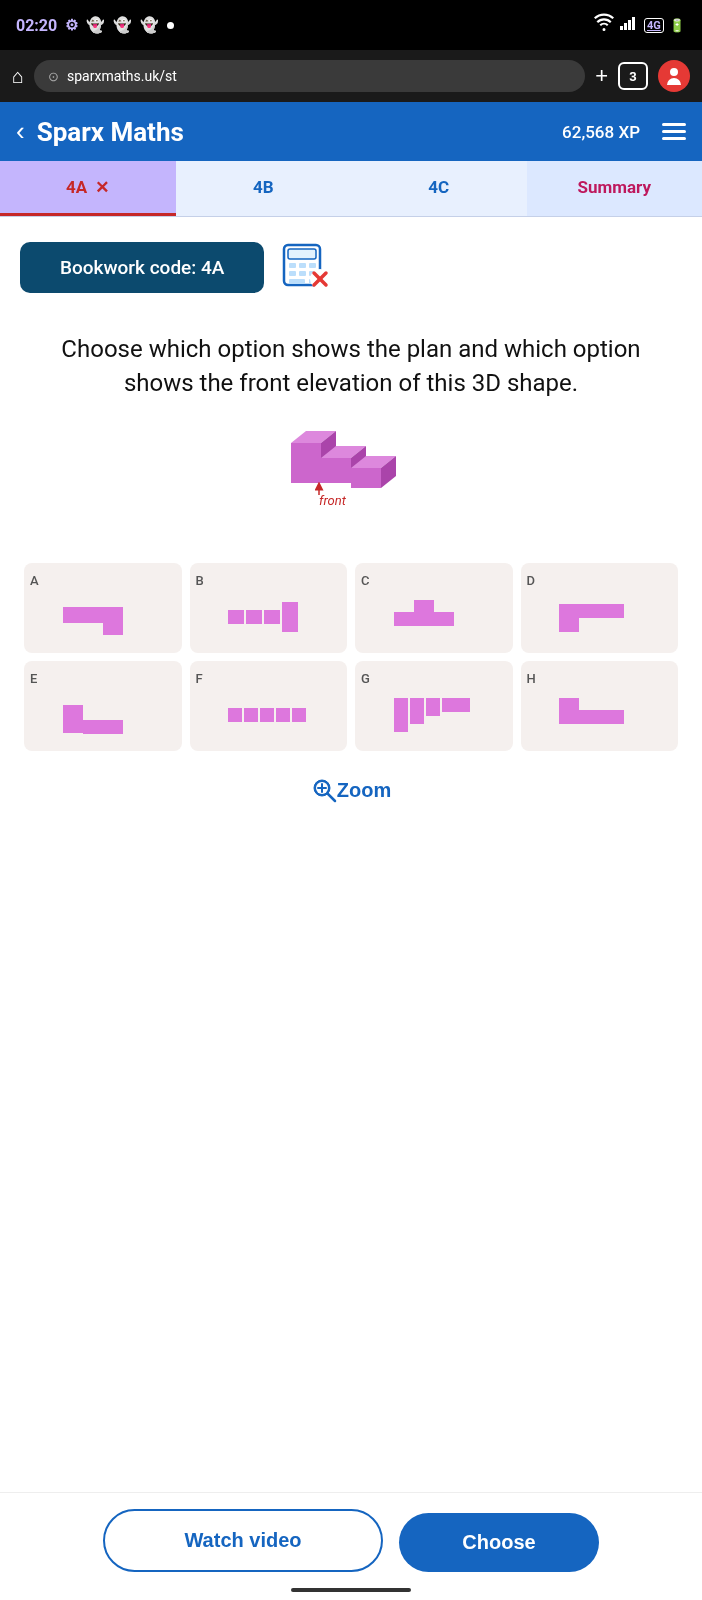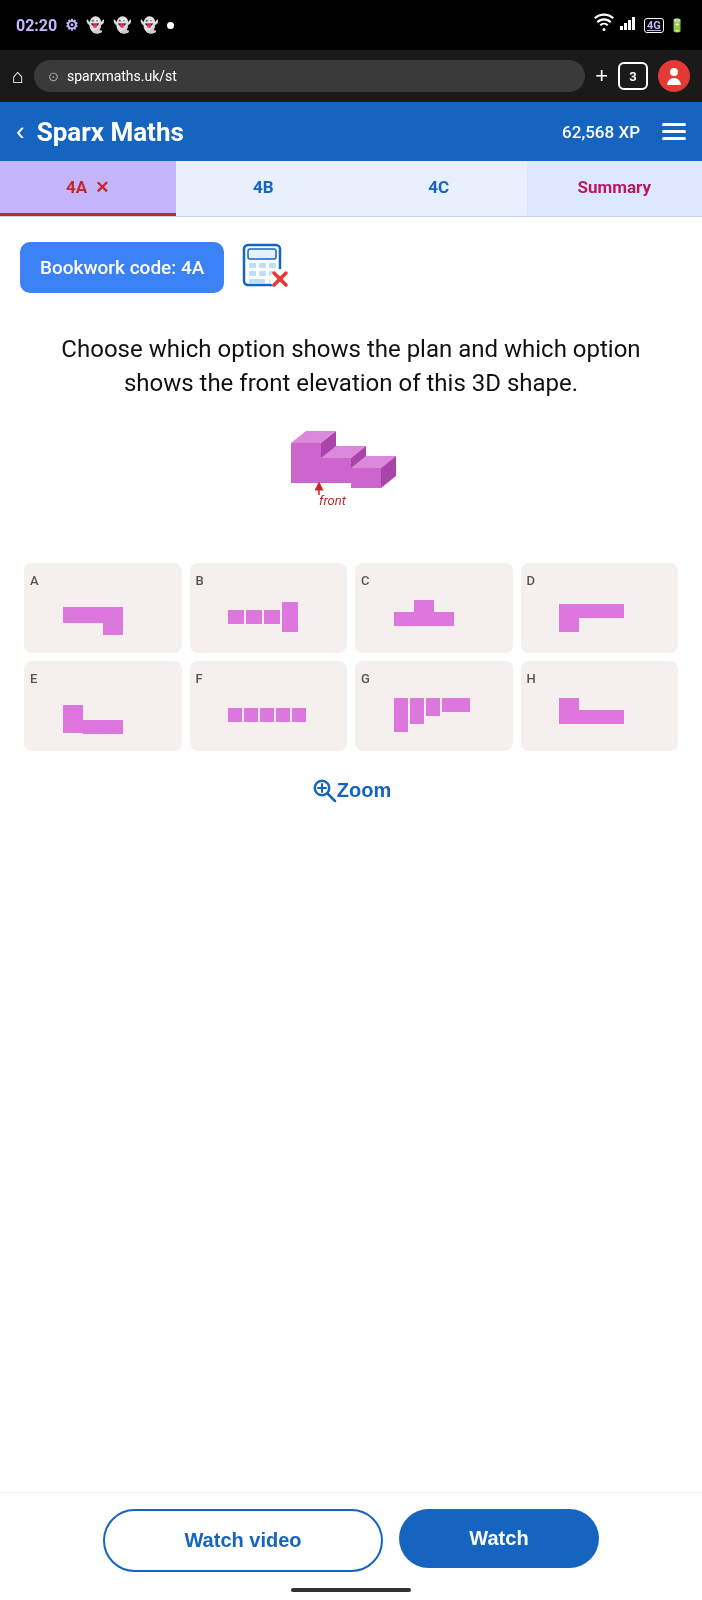--- a/index.html
+++ b/index.html
@@ -178,24 +178,24 @@
     }
 
     
     .bookwork-row {
       display: flex;
       align-items: center;
       gap: 16px;
       margin-bottom: 40px;
     }
     .bookwork-code {
-      background: #3b82f6;
+      background: #0c4a6e;
       color: #fff;
       border-radius: 10px;
-      padding: 14px 20px;
+      padding: 14px 40px;
       font-size: 19px;
       font-weight: 500;
     }
     .calc-icon {
       width: 52px;
       height: 52px;
       position: relative;
     }
 
     
@@ -263,21 +263,21 @@
     
     .bottom-bar {
       position: fixed;
       bottom: 0;
       left: 0;
       width: 702px;
       background: #fff;
       padding: 16px 24px 28px;
       display: flex;
       gap: 16px;
-      align-items: flex-start;
+      align-items: flex-end;
       justify-content: center;
       border-top: 1px solid #eee;
     }
     .watch-video-btn {
       flex: 1;
       max-width: 280px;
       padding: 18px;
       border-radius: 50px;
       border: 2px solid #1565c0;
       background: #fff;
@@ -541,16 +541,16 @@
         <line x1="17" y1="17" x2="24" y2="24" stroke="#1565c0" stroke-width="2.5" stroke-linecap="round"></line>
       </svg>
       <span>Zoom</span>
     </button>
   </div>
 
 </div>
 
 <div class="bottom-bar">
   <button class="watch-video-btn">Watch video</button>
-  <button class="answer-btn">Watch</button>
+  <button class="answer-btn">Choose</button>
 </div>
 
 <div style="position:fixed;bottom:8px;left:50%;transform:translateX(-50%);width:120px;height:4px;background:#333;border-radius:2px;"></div>
 
 </body></html>

